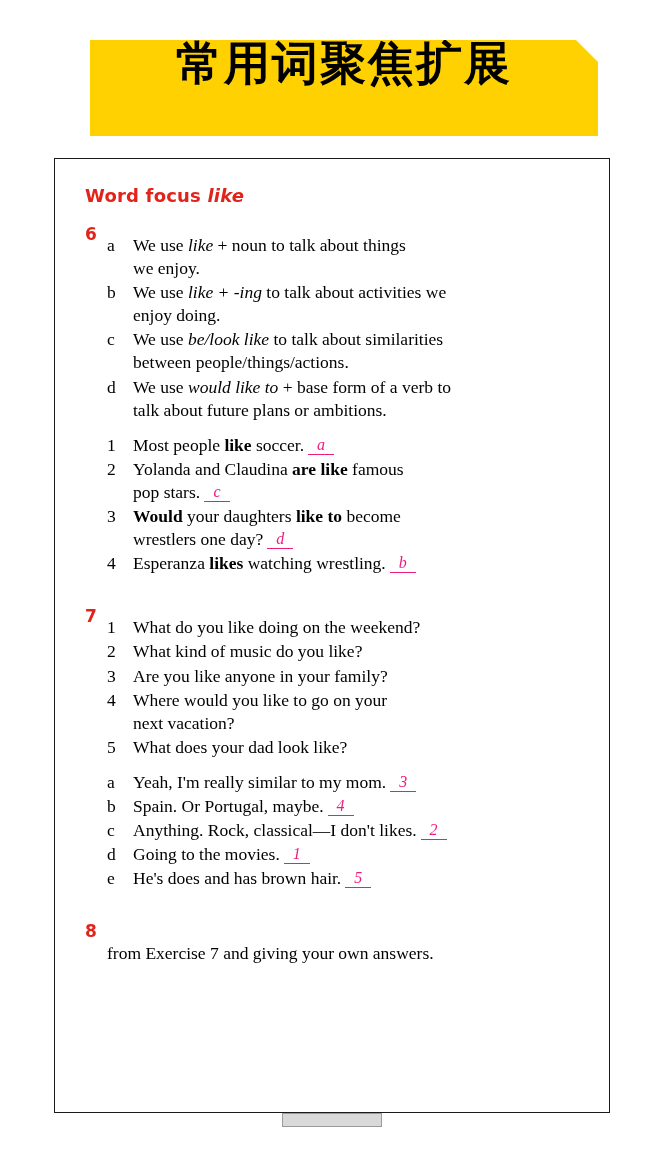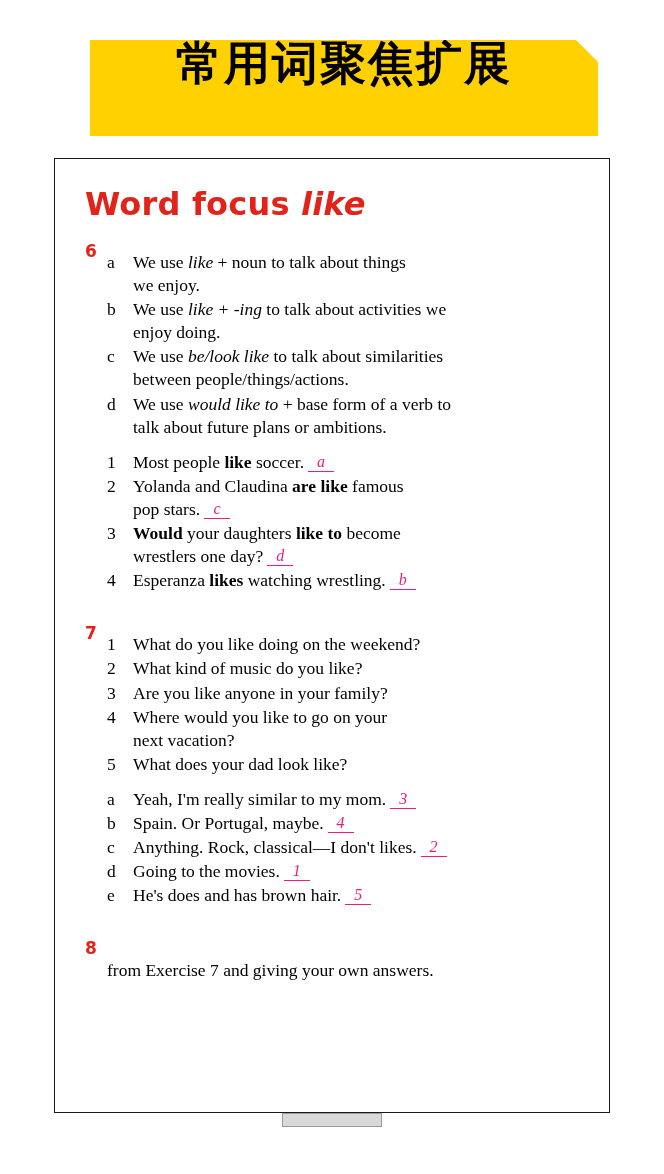--- a/index.html
+++ b/index.html
@@ -50,21 +50,21 @@
     border: 1.5px solid #1a1a1a;
     background: #ffffff;
     box-sizing: border-box;
     padding: 26px 28px 10px 30px;
   }
 
   .section-title {
     color: #e2231a;
     font-family: "DejaVu Sans", sans-serif;
     font-weight: bold;
-    font-size: 32px;
+    font-size: 18px;
     margin: 0 0 16px 0;
     letter-spacing: 0.2px;
   }
   .section-title .it {
     font-style: italic;
   }
 
   
   .exercise {
     display: flex;

